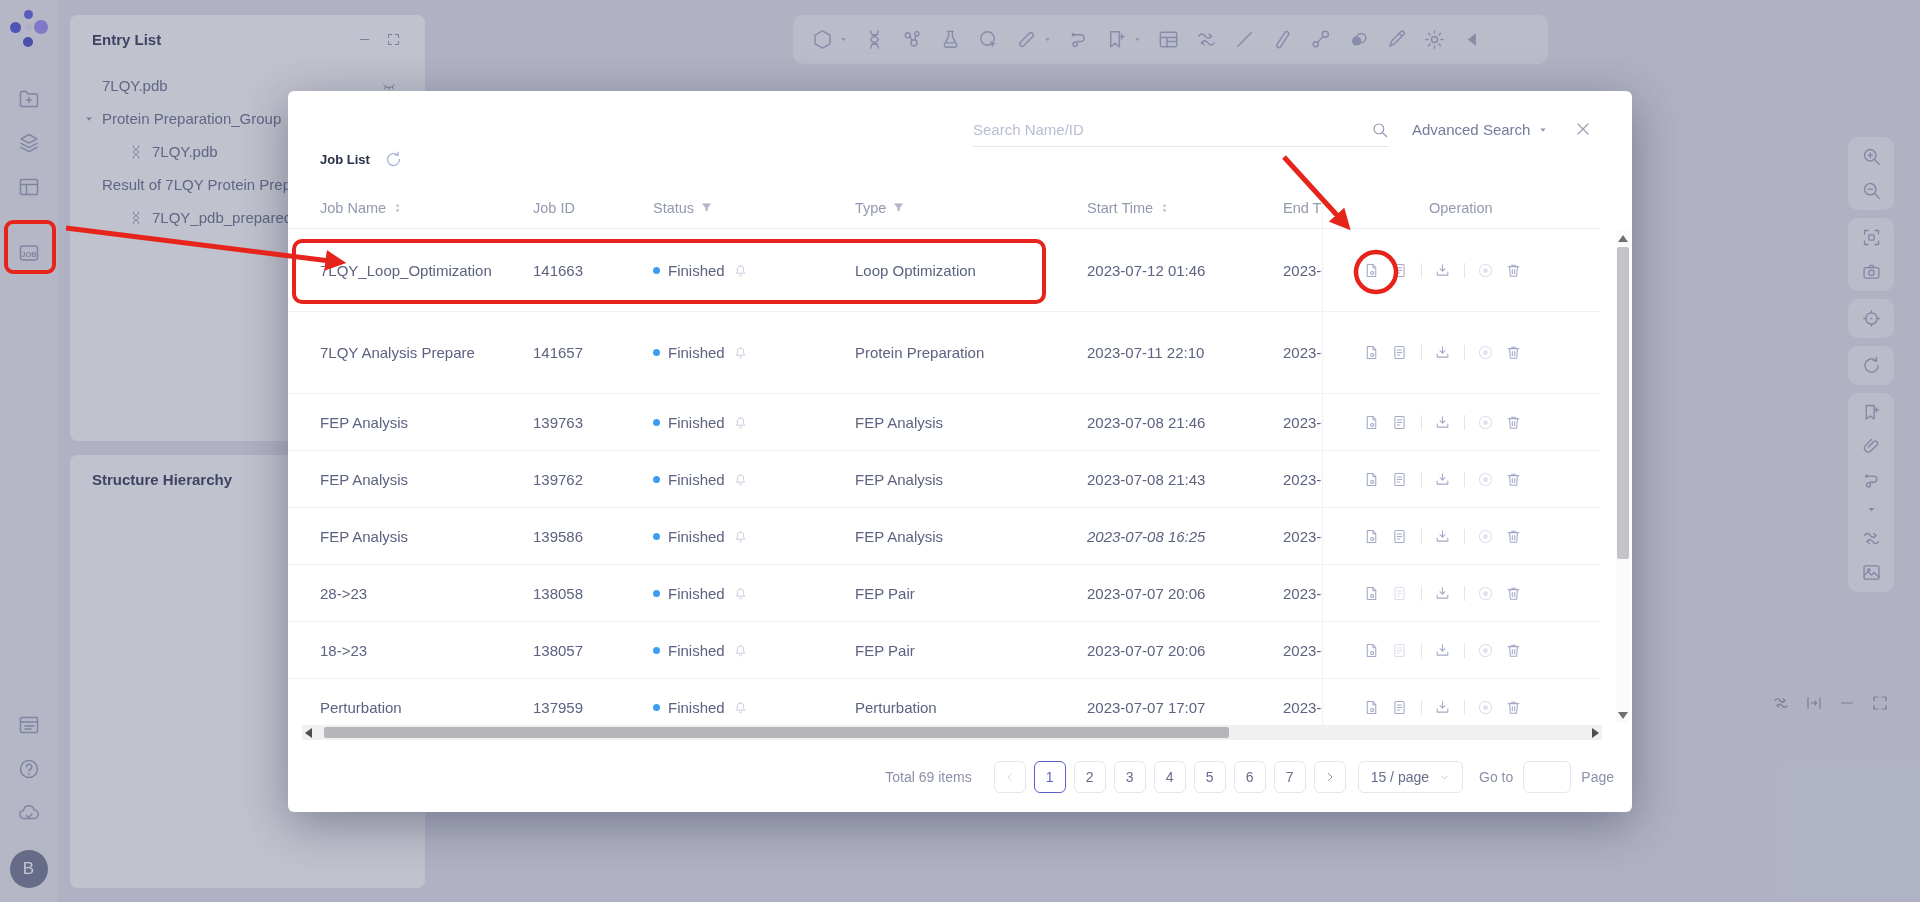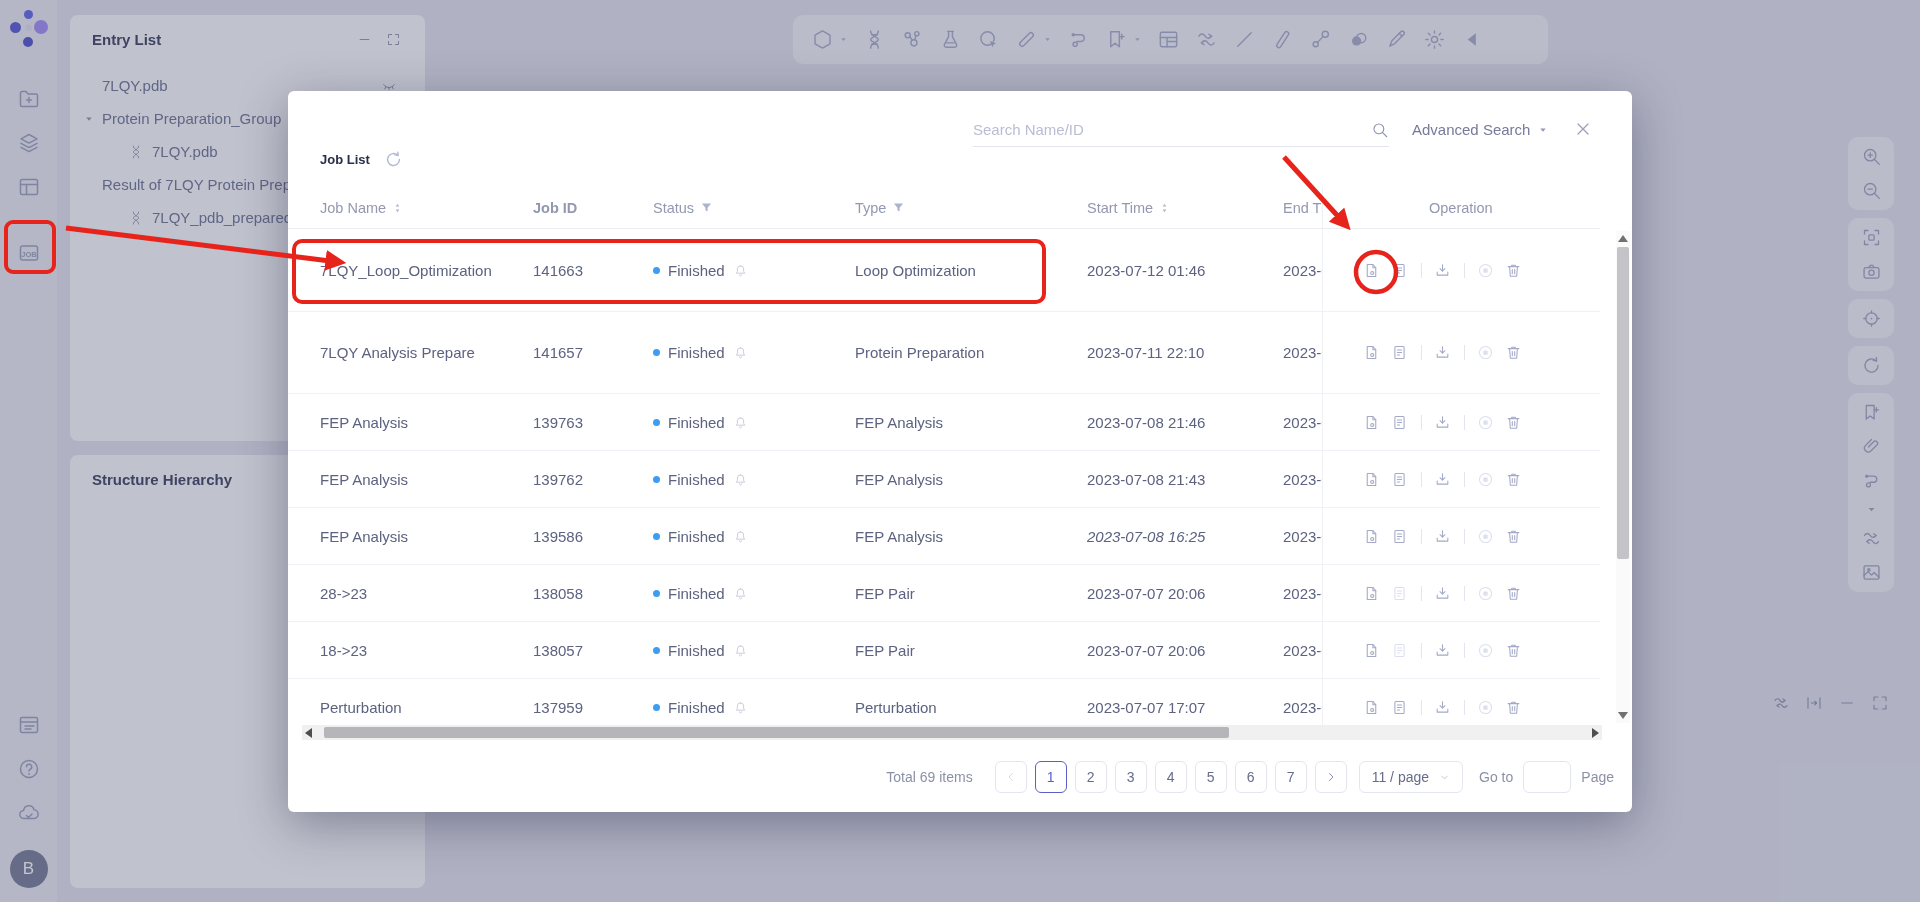--- a/index.html
+++ b/index.html
@@ -613,21 +613,21 @@
         </svg>
     </div>
 
     <div class="thead">
         <span class="th" style="width: 213px;">
           <span>Job Name</span>
           <svg class="i sort">
             <use href="#s-sort"></use>
           </svg>
         </span>
-        <span class="th" style="width: 120px; font-weight: bold;">
+        <span class="th" style="width: 120px;">
           <span>Job ID</span>
         </span>
         <span class="th" style="width: 202px;">
           <span>Status</span>
           <svg class="i funnel">
             <use href="#s-funnel"></use>
           </svg>
         </span>
         <span class="th" style="width: 232px;">
           <span>Type</span>
@@ -941,21 +941,21 @@
           <span class="pg-btn">5</span>
           <span class="pg-btn">6</span>
           <span class="pg-btn">7</span>
           <span class="pg-btn">
             <svg class="i">
               <use href="#s-chev-right"></use>
             </svg>
           </span>
         </span>
       <span class="pg-sizer">
-        <span>11 / page</span>
+        <span>15 / page</span>
         <svg class="i">
             <use href="#s-chev-down"></use>
           </svg>
       </span>
       <span class="pg-goto">Go to</span>
       <input class="pg-input" value="" style="">
       <span class="pg-page">Page</span>
     </div>
   </div>
 

